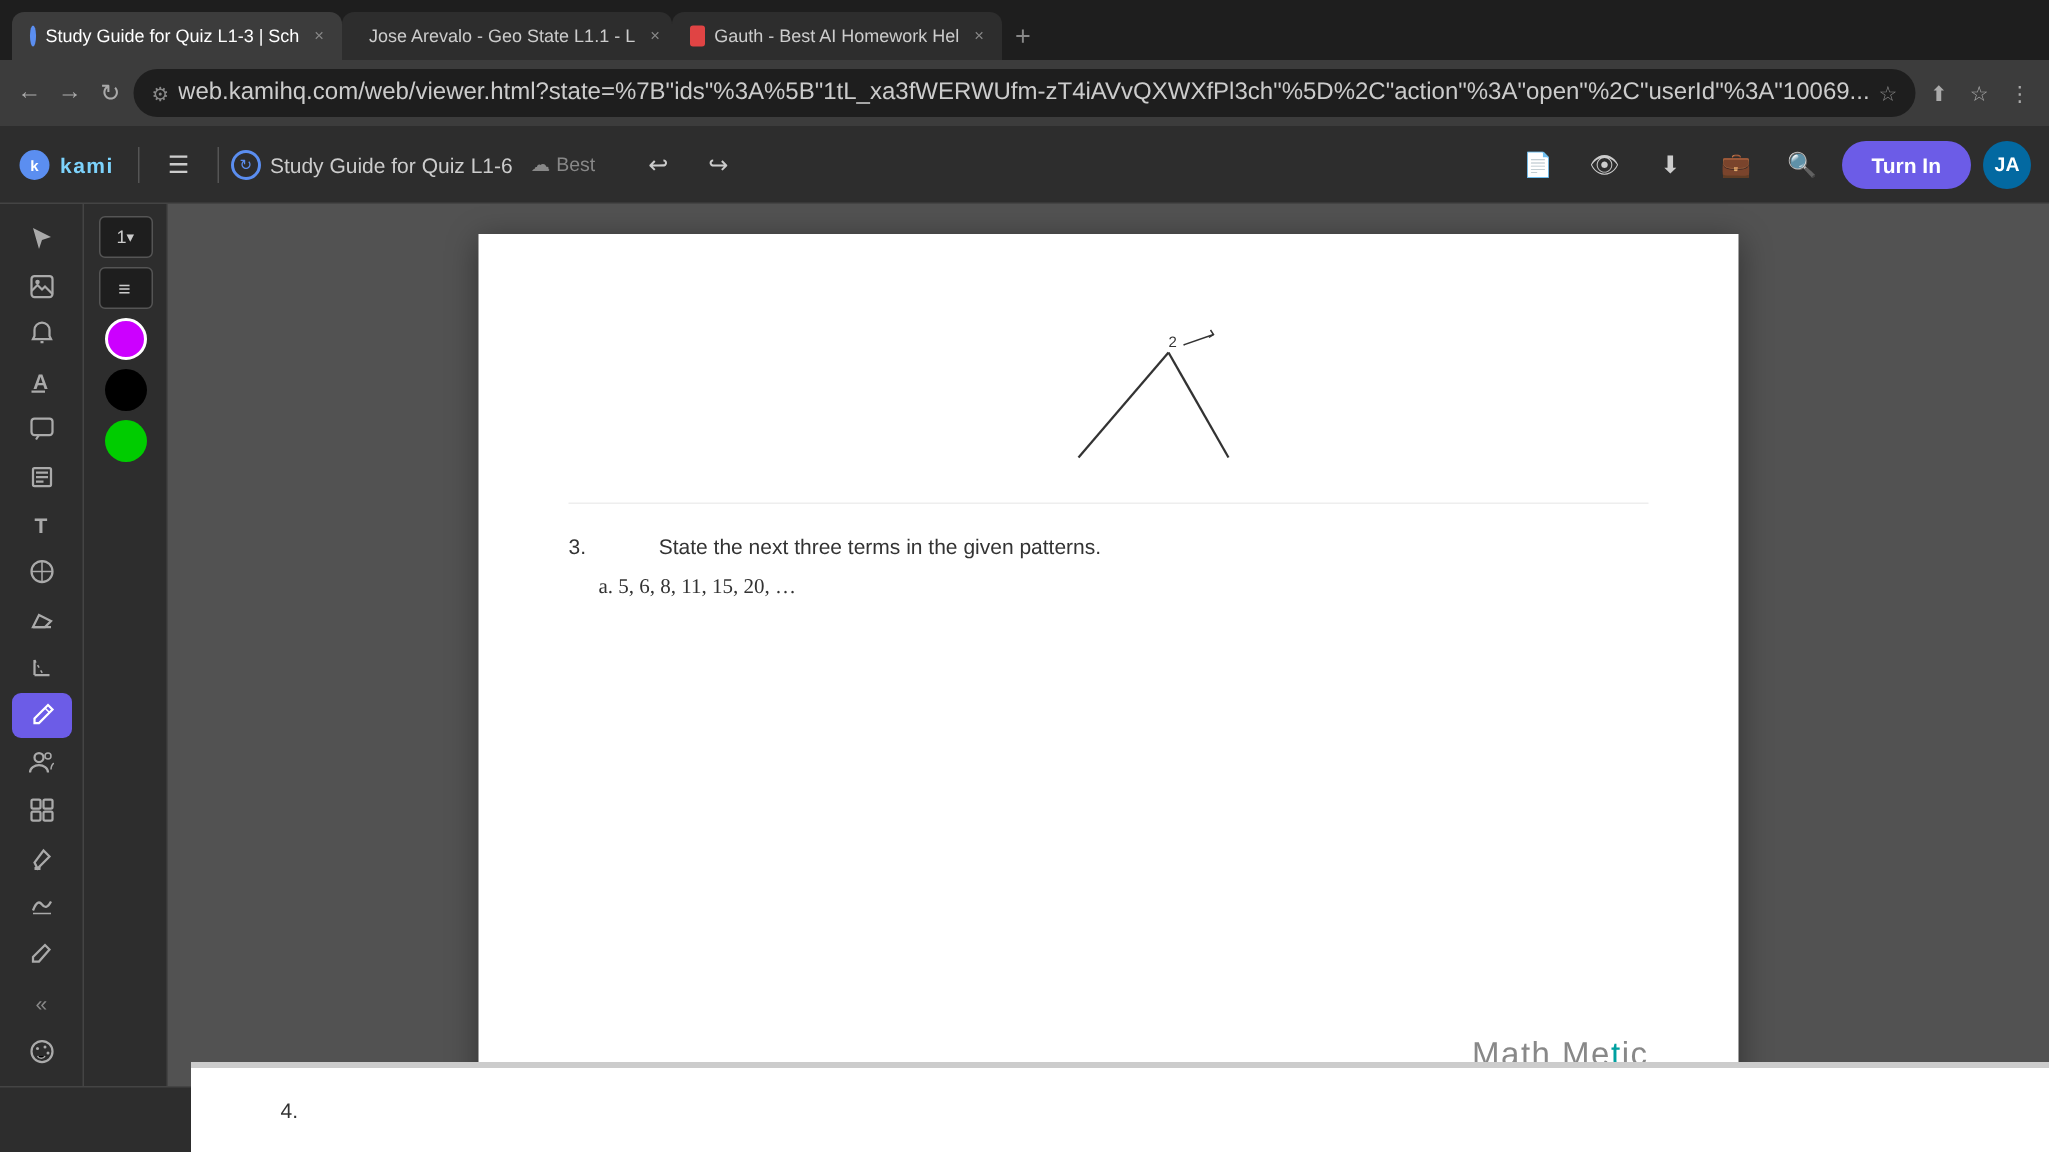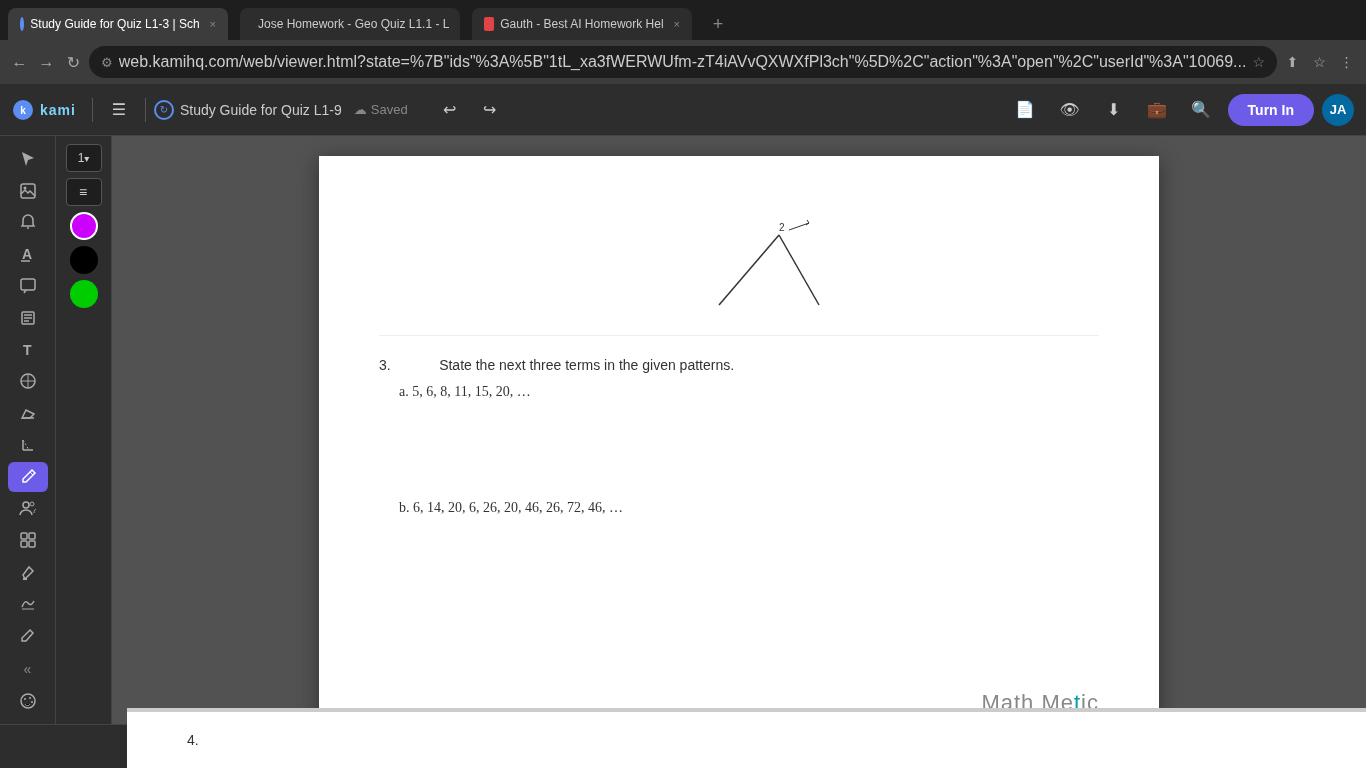--- a/index.html
+++ b/index.html
@@ -1,17 +1,17 @@
 <!DOCTYPE html>
 <html><head>
   <meta charset="utf-8">
   <style>
     * { margin: 0; padding: 0; box-sizing: border-box; }
     body { font-family: -apple-system, BlinkMacSystemFont, 'Segoe UI', Arial, sans-serif; background: #3a3a3a; overflow: hidden; width: 1366px; height: 768px; }
-    .tab-bar { display: flex; align-items: center; padding: 8px 8px 0; gap: 12px; background: #1e1e1e; height: 40px; }
+    .tab-bar { display: flex; align-items: center; padding: 8px 8px 0; gap: 0; background: #1e1e1e; height: 40px; }
     .tab { display: flex; align-items: center; gap: 6px; padding: 6px 12px; border-radius: 8px 8px 0 0; font-size: 12px; color: #ccc; max-width: 220px; overflow: hidden; white-space: nowrap; background: #2d2d2d; height: 32px; cursor: pointer; }
     .tab.active { background: #3c3c3c; color: #fff; }
     .tab-close { font-size: 11px; color: #888; margin-left: 4px; cursor: pointer; }
     .tab-favicon { width: 14px; height: 14px; border-radius: 2px; }
     .tab-favicon.kami { background: #5b8ef0; border-radius: 50%; }
     .tab-favicon.kosi { background: #4a90d9; border-radius: 50%; }
     .tab-favicon.gauth { background: #e04444; border-radius: 2px; }
     .new-tab-btn { width: 28px; height: 28px; display: flex; align-items: center; justify-content: center; color: #888; font-size: 18px; cursor: pointer; }
     
     .nav-bar { display: flex; align-items: center; padding: 4px 8px; background: #3c3c3c; height: 44px; gap: 4px; }
@@ -85,21 +85,21 @@
   <div class="tab-bar">
 
     <div class="tab active">
       <div class="tab-favicon kami"></div>
       <span>Study Guide for Quiz L1-3 | Sch</span>
       <span class="tab-close">×</span>
     </div>
 
     <div class="tab">
       <div class="tab-favicon kosi"></div>
-      <span>Jose Homework - Geo Quiz L1.1 - L</span>
+      <span>Jose Arevalo - Geo State L1.1 - L</span>
       <span class="tab-close">×</span>
     </div>
 
     <div class="tab">
       <div class="tab-favicon gauth"></div>
       <span>Gauth - Best AI Homework Hel</span>
       <span class="tab-close">×</span>
     </div>
     <div class="new-tab-btn">+</div>
   </div>
@@ -137,25 +137,25 @@
     </div>
     <div class="toolbar-divider"></div>
     <div class="toolbar-icon-btn">
       <span>☰</span>
     </div>
     <div class="toolbar-divider"></div>
     <div class="doc-title-section">
       <div style="width:20px;height:20px;border-radius:50%;border:2px solid #5b8ef0;display:flex;align-items:center;justify-content:center;">
         <span style="font-size:10px;color:#5b8ef0;">↻</span>
       </div>
-      <span>Study Guide for Quiz L1-9</span>
+      <span>Study Guide for Quiz L1-6</span>
     </div>
     <div class="doc-status">
       <span>☁</span>
-      <span>Saved</span>
+      <span>Best</span>
     </div>
 
     <div style="margin-left:16px;display:flex;gap:4px;">
       <div class="toolbar-icon-btn">
         <span>↩</span>
       </div>
       <div class="toolbar-icon-btn">
         <span>↪</span>
       </div>
     </div>
@@ -327,21 +327,20 @@
             <line x1="150" y1="15" x2="170" y2="8" stroke="#333" stroke-width="1"></line>
             <polyline points="168,5 170,8 167,10" stroke="#333" stroke-width="1" fill="none"></polyline>
           </svg>
         </div>
 
         <div class="question">
           <span class="question-number">3.</span>
           <span class="question-text">State the next three terms in the given patterns.</span>
           <div class="sub-question">a.  5, 6, 8, 11, 15, 20, …</div>
           <div style="height:80px;"></div>
-          <div class="sub-question">b.  6, 14, 20, 6, 26, 20, 46, 26, 72, 46, …</div>
         </div>
 
         <div class="watermark">
           <span>Math Me<span style="color:#00a0a0;">t</span>ic</span>
         </div>
 
       </div>
     </div>
   </div>
 

